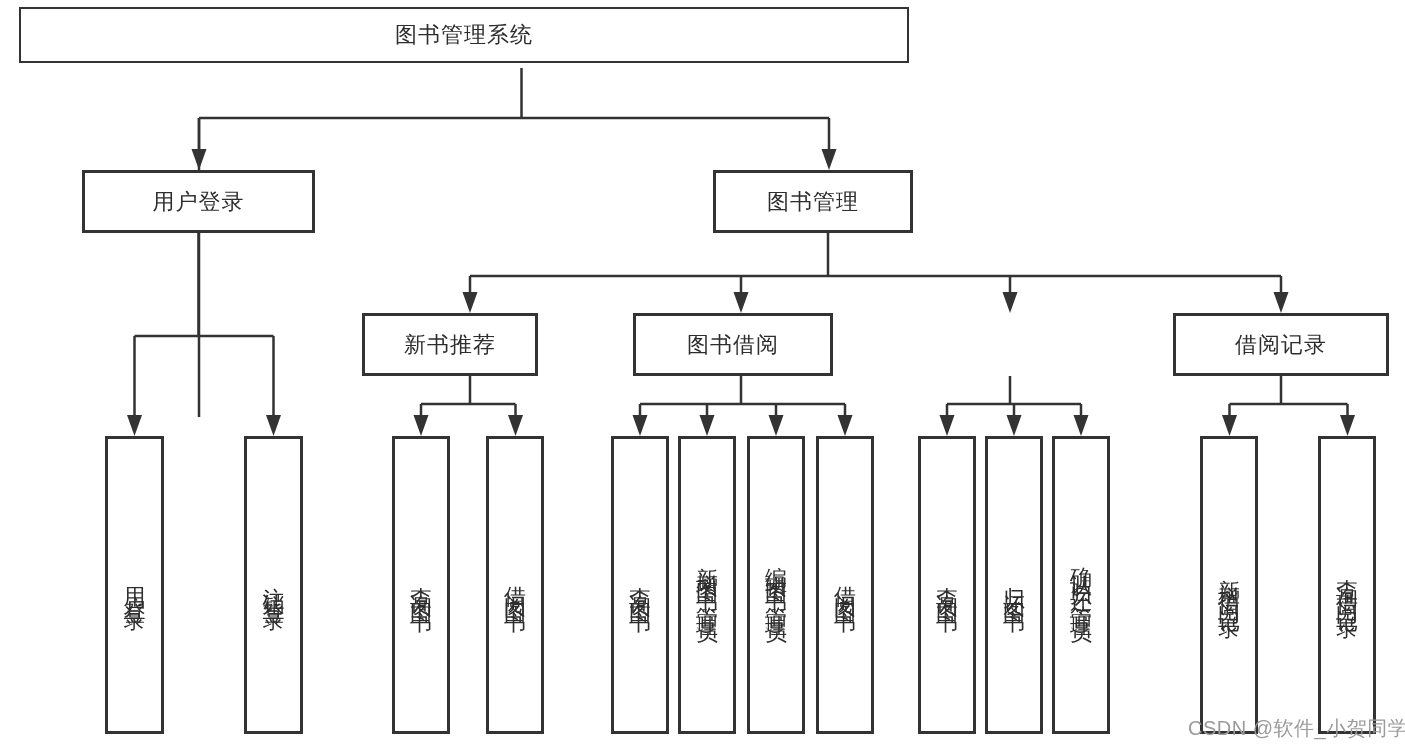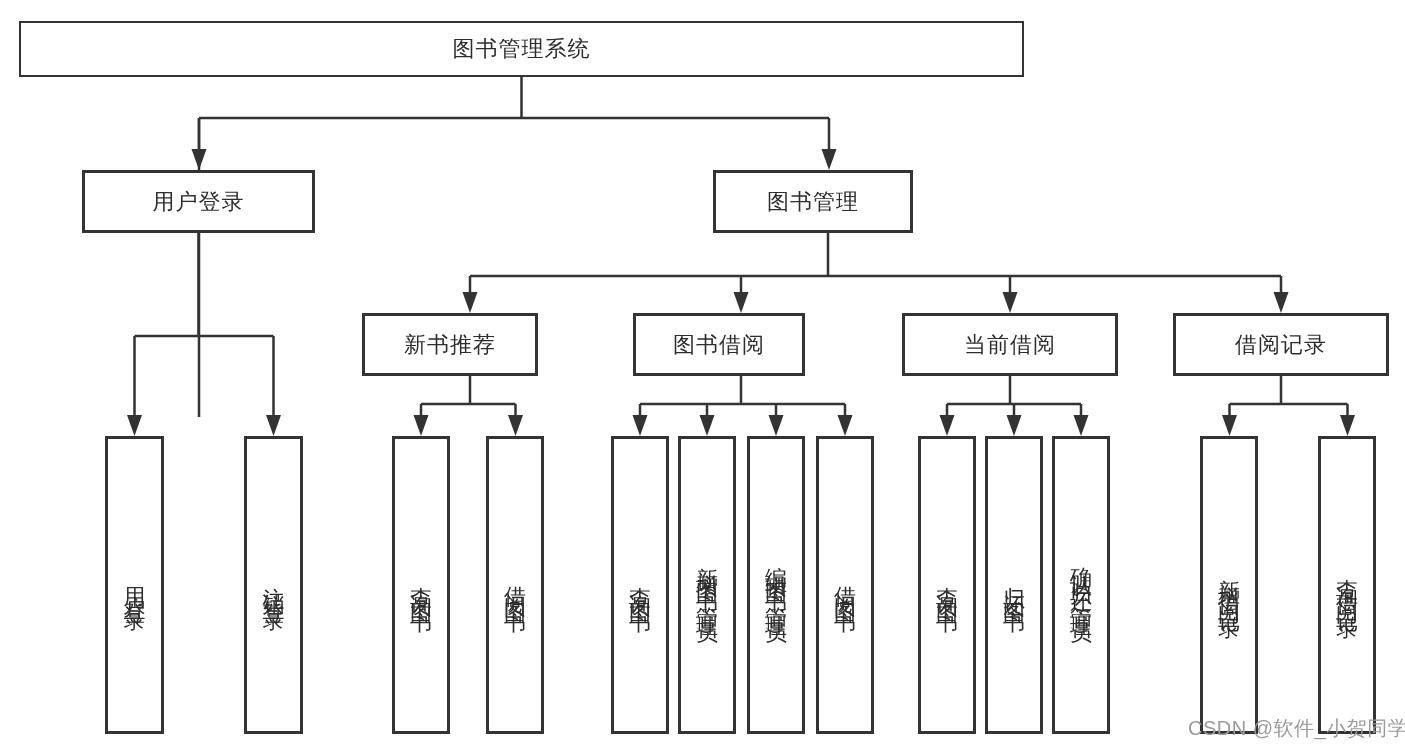--- a/index.html
+++ b/index.html
@@ -124,28 +124,27 @@
       <polygon points="1073.5,415 1088.5,415 1081,436"></polygon>
     </g>
 
     <g>
       <path d="M1281 376 V404 M1229.5 404 H1347.5 M1229.5 404 V418 M1347.5 404 V418"></path>
       <polygon points="1222,415 1237,415 1229.5,436"></polygon>
       <polygon points="1340,415 1355,415 1347.5,436"></polygon>
     </g>
   </svg>
 
-  <div class="node root" style="left:19px;top:21px;width:1005px;height:56px">图书管理系统</div>
+  <div class="node root" style="left:19px;top:7px;width:890px;height:56px">图书管理系统</div>
 
   <div class="node" style="left:82px;top:170px;width:233px;height:63px">用户登录</div>
   <div class="node" style="left:713px;top:170px;width:200px;height:63px">图书管理</div>
 
   <div class="node" style="left:362px;top:313px;width:176px;height:63px">新书推荐</div>
-  <div class="node" style="left:633px;top:313px;width:172px;height:63px">图书借阅</div>
-  <div class="node" style="left:902px;top:313px;width:216px;height:63px">当前借阅</div>
+  <div class="node" style="left:633px;top:313px;width:200px;height:63px">图书借阅</div>
   <div class="node" style="left:1173px;top:313px;width:216px;height:63px">借阅记录</div>
 
   <div class="leaf" style="left:105px;width:59px">
     <span>用户登录</span>
   </div>
   <div class="leaf" style="left:244px;width:59px">
     <span>注销登录</span>
   </div>
 
   <div class="leaf" style="left:392px">

